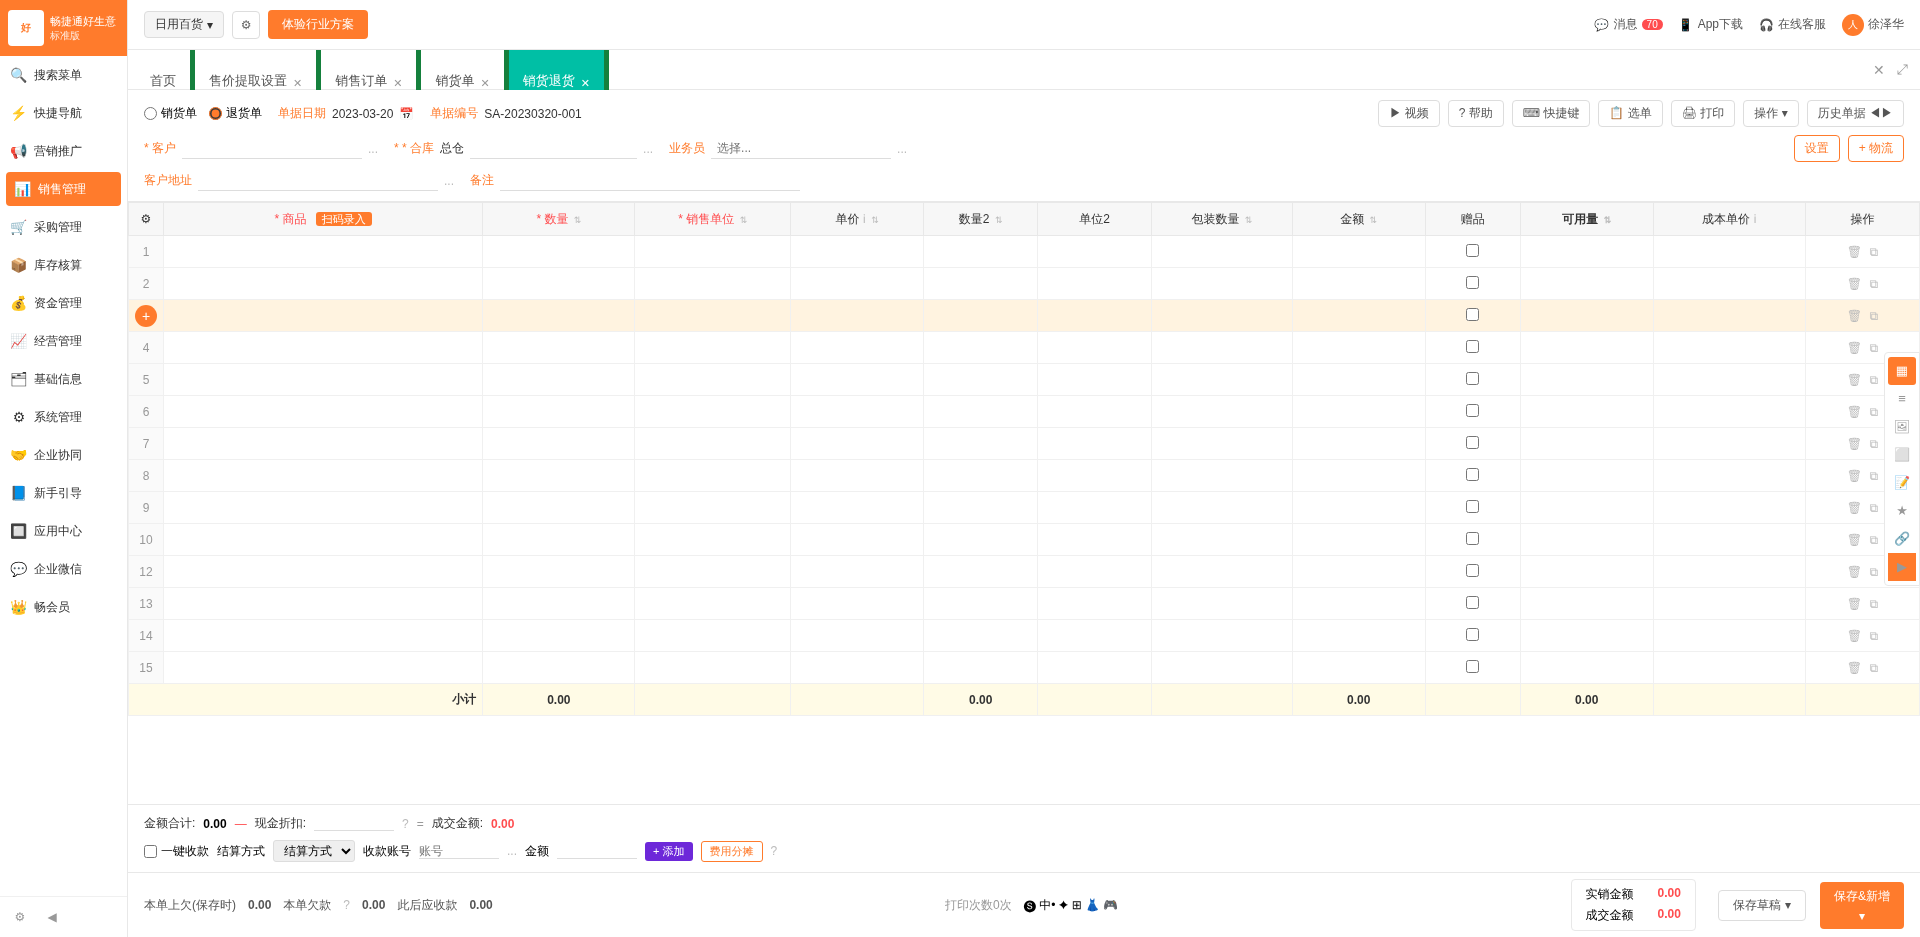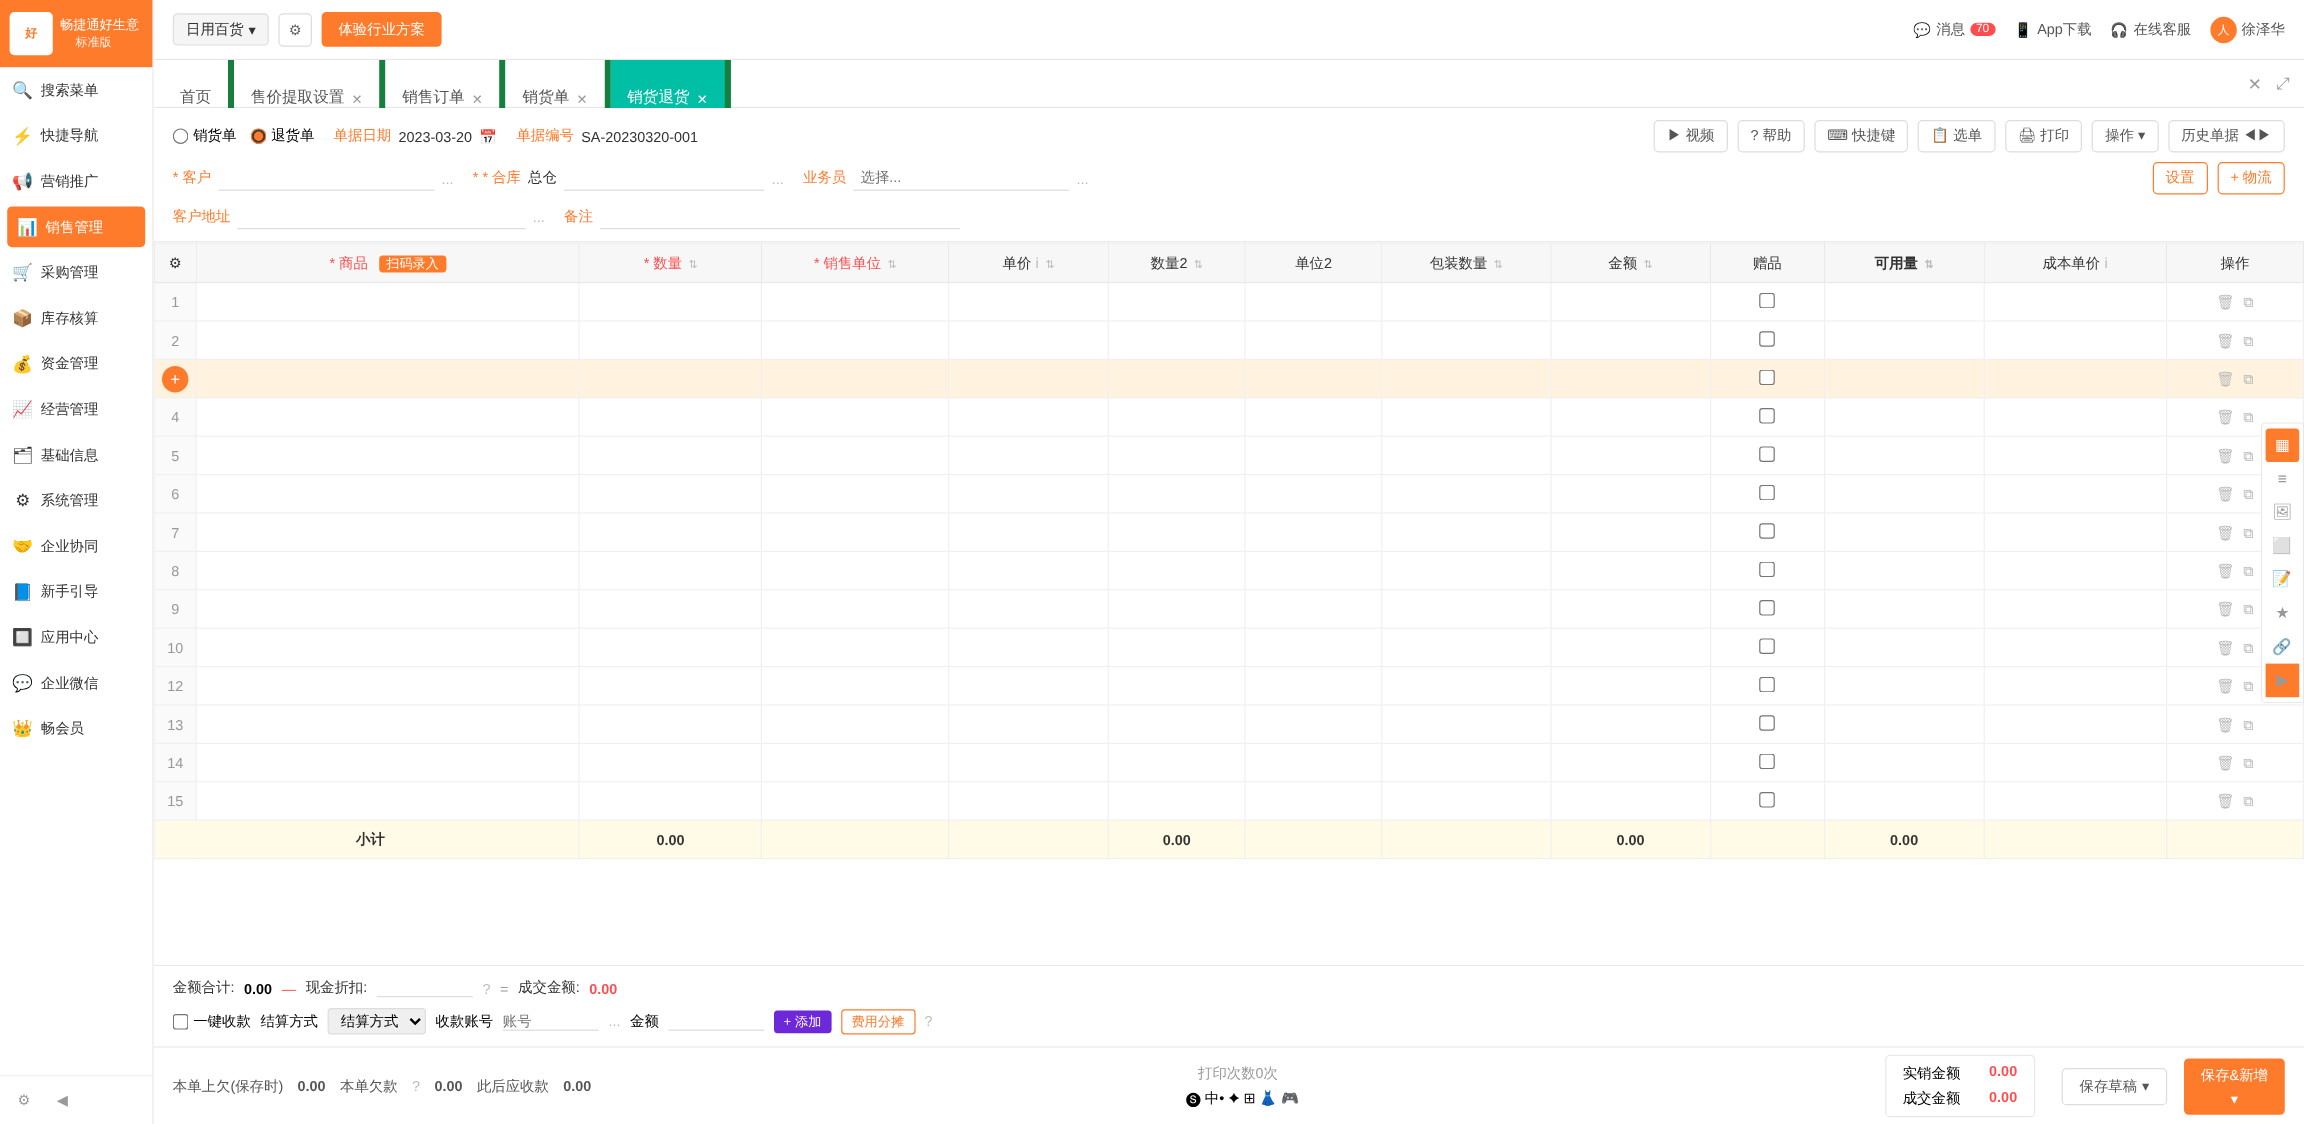--- a/index.html
+++ b/index.html
@@ -84,21 +84,21 @@
     .bottom-val { font-weight: bold; }
     .minus-icon { color: #ff4d4f; }
     .equals-icon { color: #999; }
     .add-btn-sm { background: #6d28d9; color: #fff; border: none; border-radius: 3px; padding: 2px 8px; cursor: pointer; font-size: 11px; }
     .feiyo-btn { background: #fff; border: 1px solid #ff7b2c; color: #ff7b2c; border-radius: 3px; padding: 2px 8px; cursor: pointer; font-size: 11px; }
     .help-icon { color: #bbb; cursor: pointer; }
 
     
     .footer { background: #fff; border-top: 1px solid #e8e8e8; padding: 6px 16px; display: flex; align-items: center; justify-content: space-between; flex-shrink: 0; }
     .footer-left { display: flex; align-items: center; gap: 12px; font-size: 12px; color: #555; }
-    .footer-center { display: flex; align-items: center; gap: 4px; flex-direction: column; }
+    .footer-center { display: flex; align-items: center; gap: 4px; }
     .footer-right { display: flex; align-items: center; gap: 14px; }
     .save-draft-btn { background: #fff; border: 1px solid #ddd; border-radius: 4px; padding: 6px 14px; cursor: pointer; font-size: 12px; color: #555; display: flex; align-items: center; gap: 4px; }
     .save-new-btn { background: #ff7b2c; border: none; border-radius: 4px; padding: 6px 14px; cursor: pointer; font-size: 12px; color: #fff; display: flex; align-items: center; gap: 4px; flex-direction: column; }
 
     
     .right-float { position: fixed; right: 0; top: 50%; transform: translateY(-50%); display: flex; flex-direction: column; gap: 2px; background: #fff; border: 1px solid #e8e8e8; border-radius: 4px 0 0 4px; padding: 4px 3px; }
     .right-float-btn { width: 28px; height: 28px; display: flex; align-items: center; justify-content: center; cursor: pointer; color: #999; font-size: 13px; }
     .right-float-btn.active { background: #ff7b2c; color: #fff; border-radius: 3px; }
 
     
@@ -109,21 +109,21 @@
 </head>
 <body>
 
 <div class="sidebar">
   <div class="sidebar-logo">
     <div class="sidebar-logo-icon">
       <span>好</span>
     </div>
     <div class="sidebar-logo-text">
       <div>畅捷通好生意</div>
-      <div style="font-size:10px;opacity:0.85;margin-left:13px;">标准版</div>
+      <div style="font-size:10px;opacity:0.85;">标准版</div>
     </div>
   </div>
 
   <div id="sidebar-items-container">
       <div class="sidebar-nav-item">
         <span class="nav-icon">🔍</span>
         <span>搜索菜单</span>
       </div>
       <div class="sidebar-nav-item">
         <span class="nav-icon">⚡</span>
@@ -601,21 +601,21 @@
               <td></td>
               <td class="checkbox-cell"><input type="checkbox" style=""></td>
               <td></td>
               <td></td>
               <td class="actions">
         <span class="action-btn">🗑</span>
         <span class="action-btn">⧉</span>
       </td>
             </tr>
             <tr class="subtotal-row">
-    <td colspan="2" style="text-align:center;padding-left:12px;font-family:Liberation Serif, serif;">小计</td>
+    <td colspan="2" style="text-align:right;padding-left:12px;font-family:Liberation Serif, serif;">小计</td>
     <td>0.00</td>
     <td></td>
     <td></td>
     <td>0.00</td>
     <td></td>
     <td></td>
     <td>0.00</td>
     <td></td>
     <td>0.00</td>
     <td></td>

